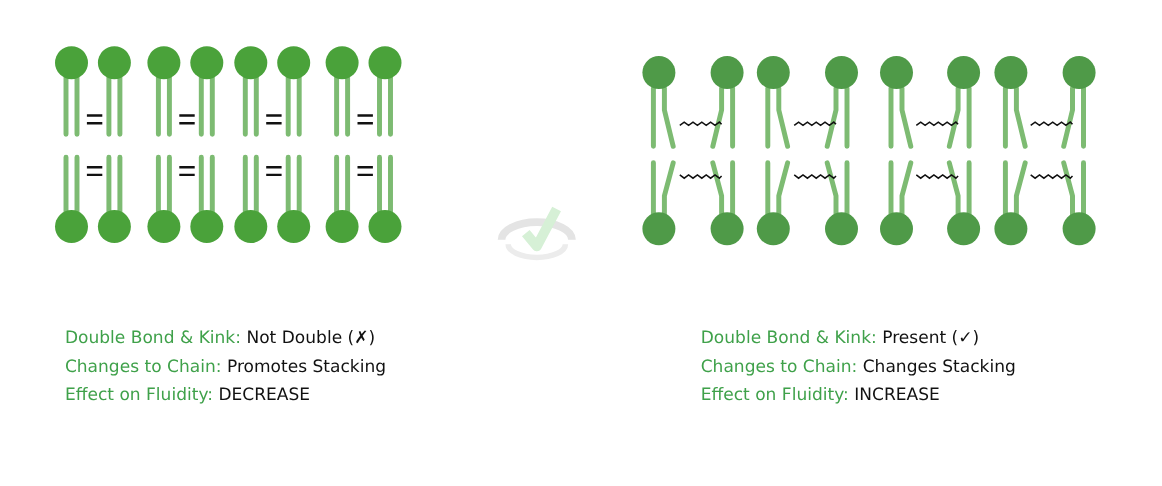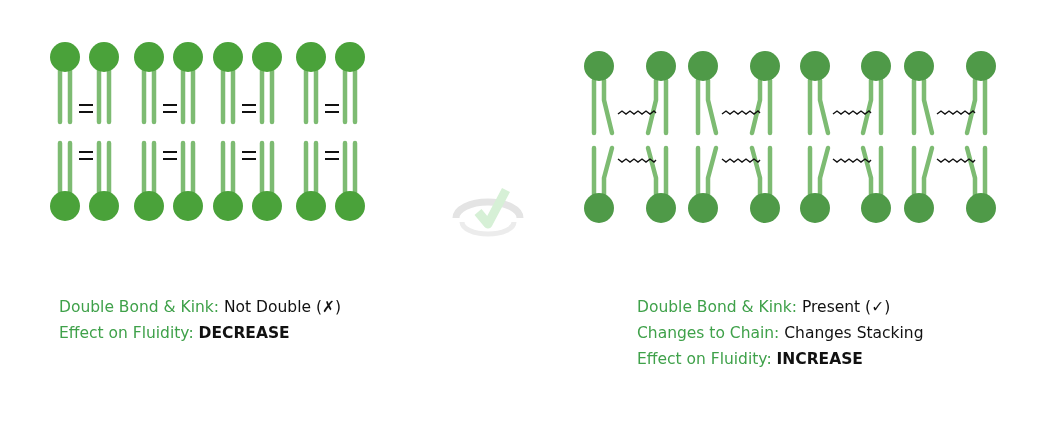--- a/index.html
+++ b/index.html
@@ -1,21 +1,21 @@
 <!DOCTYPE html>
 <html><head>
   <meta charset="utf-8">
   <style>
     html, body { margin: 0; padding: 0; background: #ffffff; }
     body { width: 1056px; height: 442px; position: relative; overflow: hidden; font-family: "DejaVu Sans", sans-serif; }
     .panel-svg { position: absolute; top: 0; left: 0; }
     .info { position: absolute; font-size: 15.5px; line-height: 26px; color: #111; }
     .info .row { white-space: nowrap; }
     .info .lbl { color: #3fa14a; font-weight: normal; }
-    .info .val-bold { font-weight: bold; color: #111; }
+    .info .val-bold { font-weight: normal; color: #111; }
     #info-left { left: 59px; top: 294px; }
     #info-right { left: 637px; top: 294px; }
     .watermark { position: absolute; left: 448px; top: 180px; width: 80px; height: 60px; }
   </style>
 </head>
 <body>
 
 <svg class="panel-svg" width="1056" height="442" viewBox="0 0 1056 442">
   <g stroke="#7dbb72" stroke-width="4.5" stroke-linecap="round" fill="none">
 
@@ -127,20 +127,24 @@
   <path d="M14 42 A26 12 0 0 0 66 42" stroke="#ececec" stroke-width="5" fill="none"></path>
   <path d="M30 32 L40 44 L58 10" stroke="#d6f0d6" stroke-width="9" fill="none" stroke-linejoin="round"></path>
 </svg>
 
 <div id="info-left" class="info">
   <div class="row">
     <span class="lbl">Double Bond &amp; Kink:</span>
     <span>Not Double (✗)</span>
   </div>
   <div class="row">
+    <span class="lbl">Changes to Chain:</span>
+    <span>Promotes Stacking</span>
+  </div>
+  <div class="row">
     <span class="lbl">Effect on Fluidity:</span>
     <span class="val-bold">DECREASE</span>
   </div>
 </div>
 
 <div id="info-right" class="info">
   <div class="row">
     <span class="lbl">Double Bond &amp; Kink:</span>
     <span>Present (✓)</span>
   </div>

